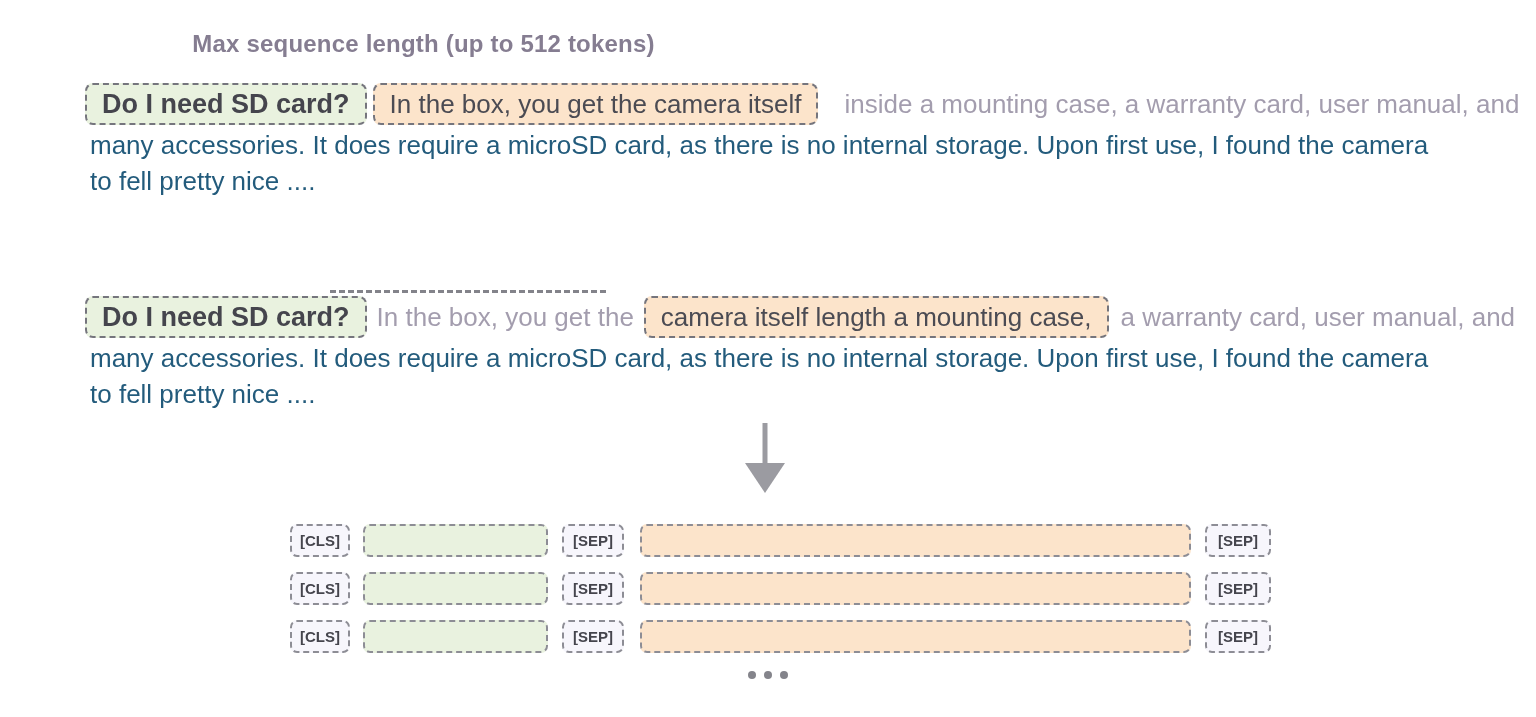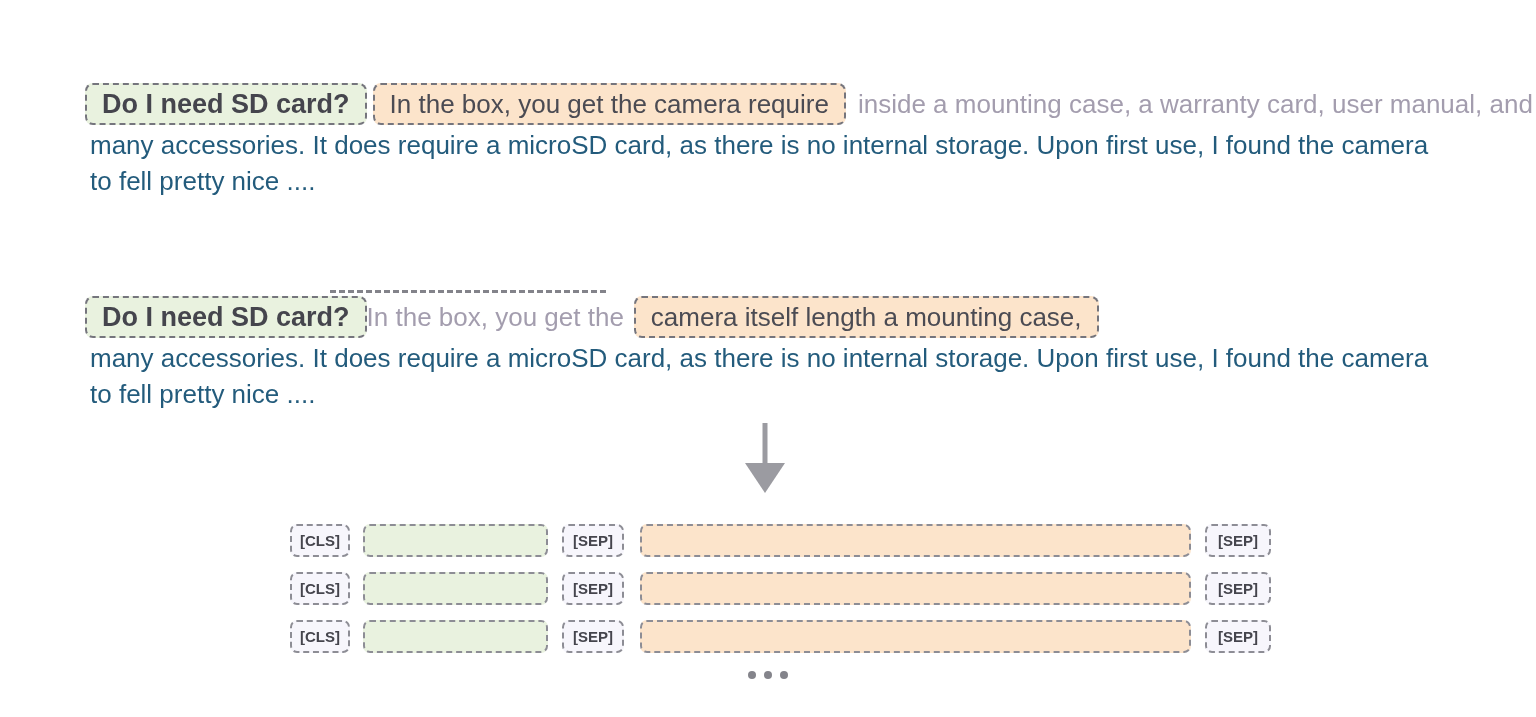--- a/index.html
+++ b/index.html
@@ -35,43 +35,45 @@
   .tok-sep2 { width:66px; }
   .dots { position:absolute; left:748px; top:671px; display:flex; gap:8px; }
   .dot { width:8px; height:8px; border-radius:50%; background:#84848b; }
   .arrow-wrap { position:absolute; left:741px; top:423px; }
 </style>
 </head>
 <body>
 
 <div class="canvas">
 
+  <div class="muted-label" style="left:85px; top:30px; width:677px;">Max sequence length (up to 512 tokens)</div>
 
   <div class="para-line" style="left:85px; top:83px;">
     <div class="hl-box hl-green">
       <span>Do I need SD card?</span>
     </div>
     <div class="hl-box hl-peach" style="margin-left:6px;">
-      <span>In the box, you get the camera require</span>
+      <span>In the box, you get the camera itself</span>
     </div>
-    <span class="faded-text" style="margin-left:12px;">inside a mounting case, a warranty card, user manual, and</span>
+    <span class="faded-text" style="margin-left:26px;">inside a mounting case, a warranty card, user manual, and</span>
   </div>
   <div class="plain-line" style="left:90px; top:130px;">many accessories. It does require a microSD card, as there is no internal storage. Upon first use, I found the camera</div>
   <div class="plain-line" style="left:90px; top:166px;">to fell pretty nice ....</div>
 
   <div class="stride-line" style="left:330px; top:290px; width:276px;"></div>
 
   <div class="para-line" style="left:85px; top:296px;">
     <div class="hl-box hl-green">
       <span>Do I need SD card?</span>
     </div>
-    <span class="faded-text" style="margin-right:10px;text-align:center;">In the box, you get the</span>
+    <span class="faded-text" style="margin-left:10px; margin-right:10px;text-align:center;">In the box, you get the</span>
     <div class="hl-box hl-peach">
       <span>camera itself length a mounting case,</span>
     </div>
+    <span class="faded-text" style="margin-left:12px;">a warranty card, user manual, and</span>
   </div>
   <div class="plain-line" style="left:90px; top:343px;">many accessories. It does require a microSD card, as there is no internal storage. Upon first use, I found the camera</div>
   <div class="plain-line" style="left:90px; top:379px;">to fell pretty nice ....</div>
 
   <div class="arrow-wrap">
     <svg width="48" height="72" viewBox="0 0 48 72">
       <rect x="21.5" y="0" width="5" height="44" fill="#9b9ba1"></rect>
       <polygon points="4,40 44,40 24,70" fill="#9b9ba1"></polygon>
     </svg>
   </div>

